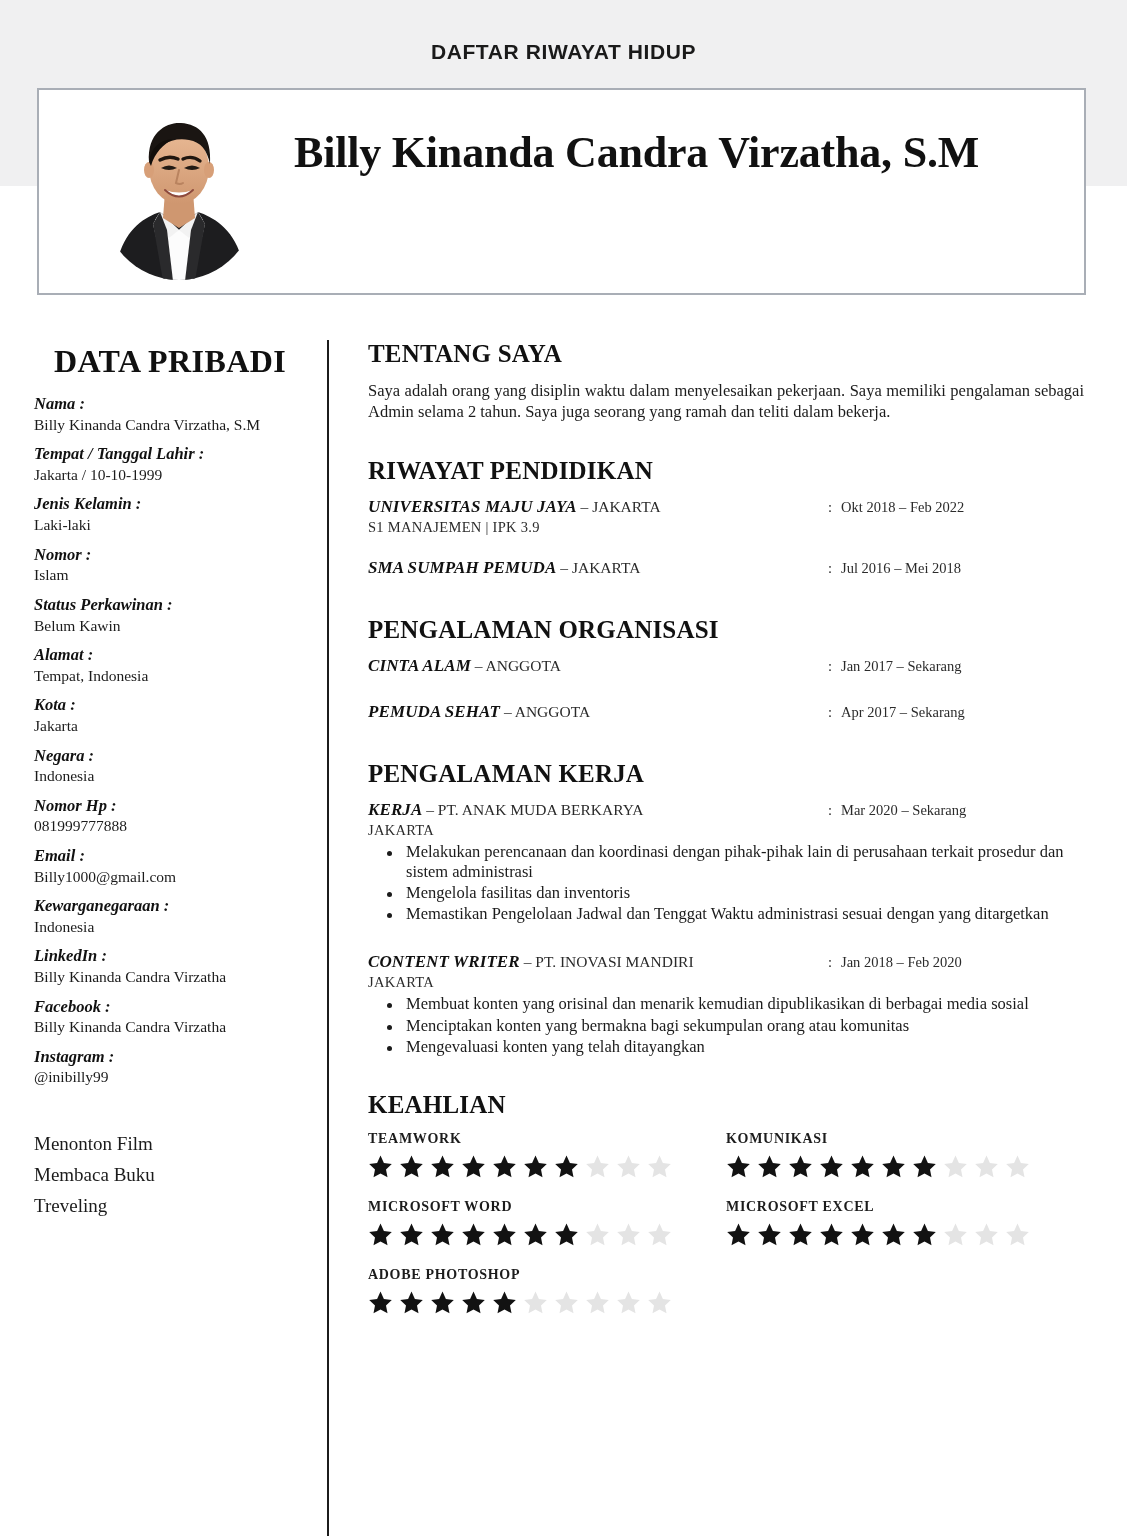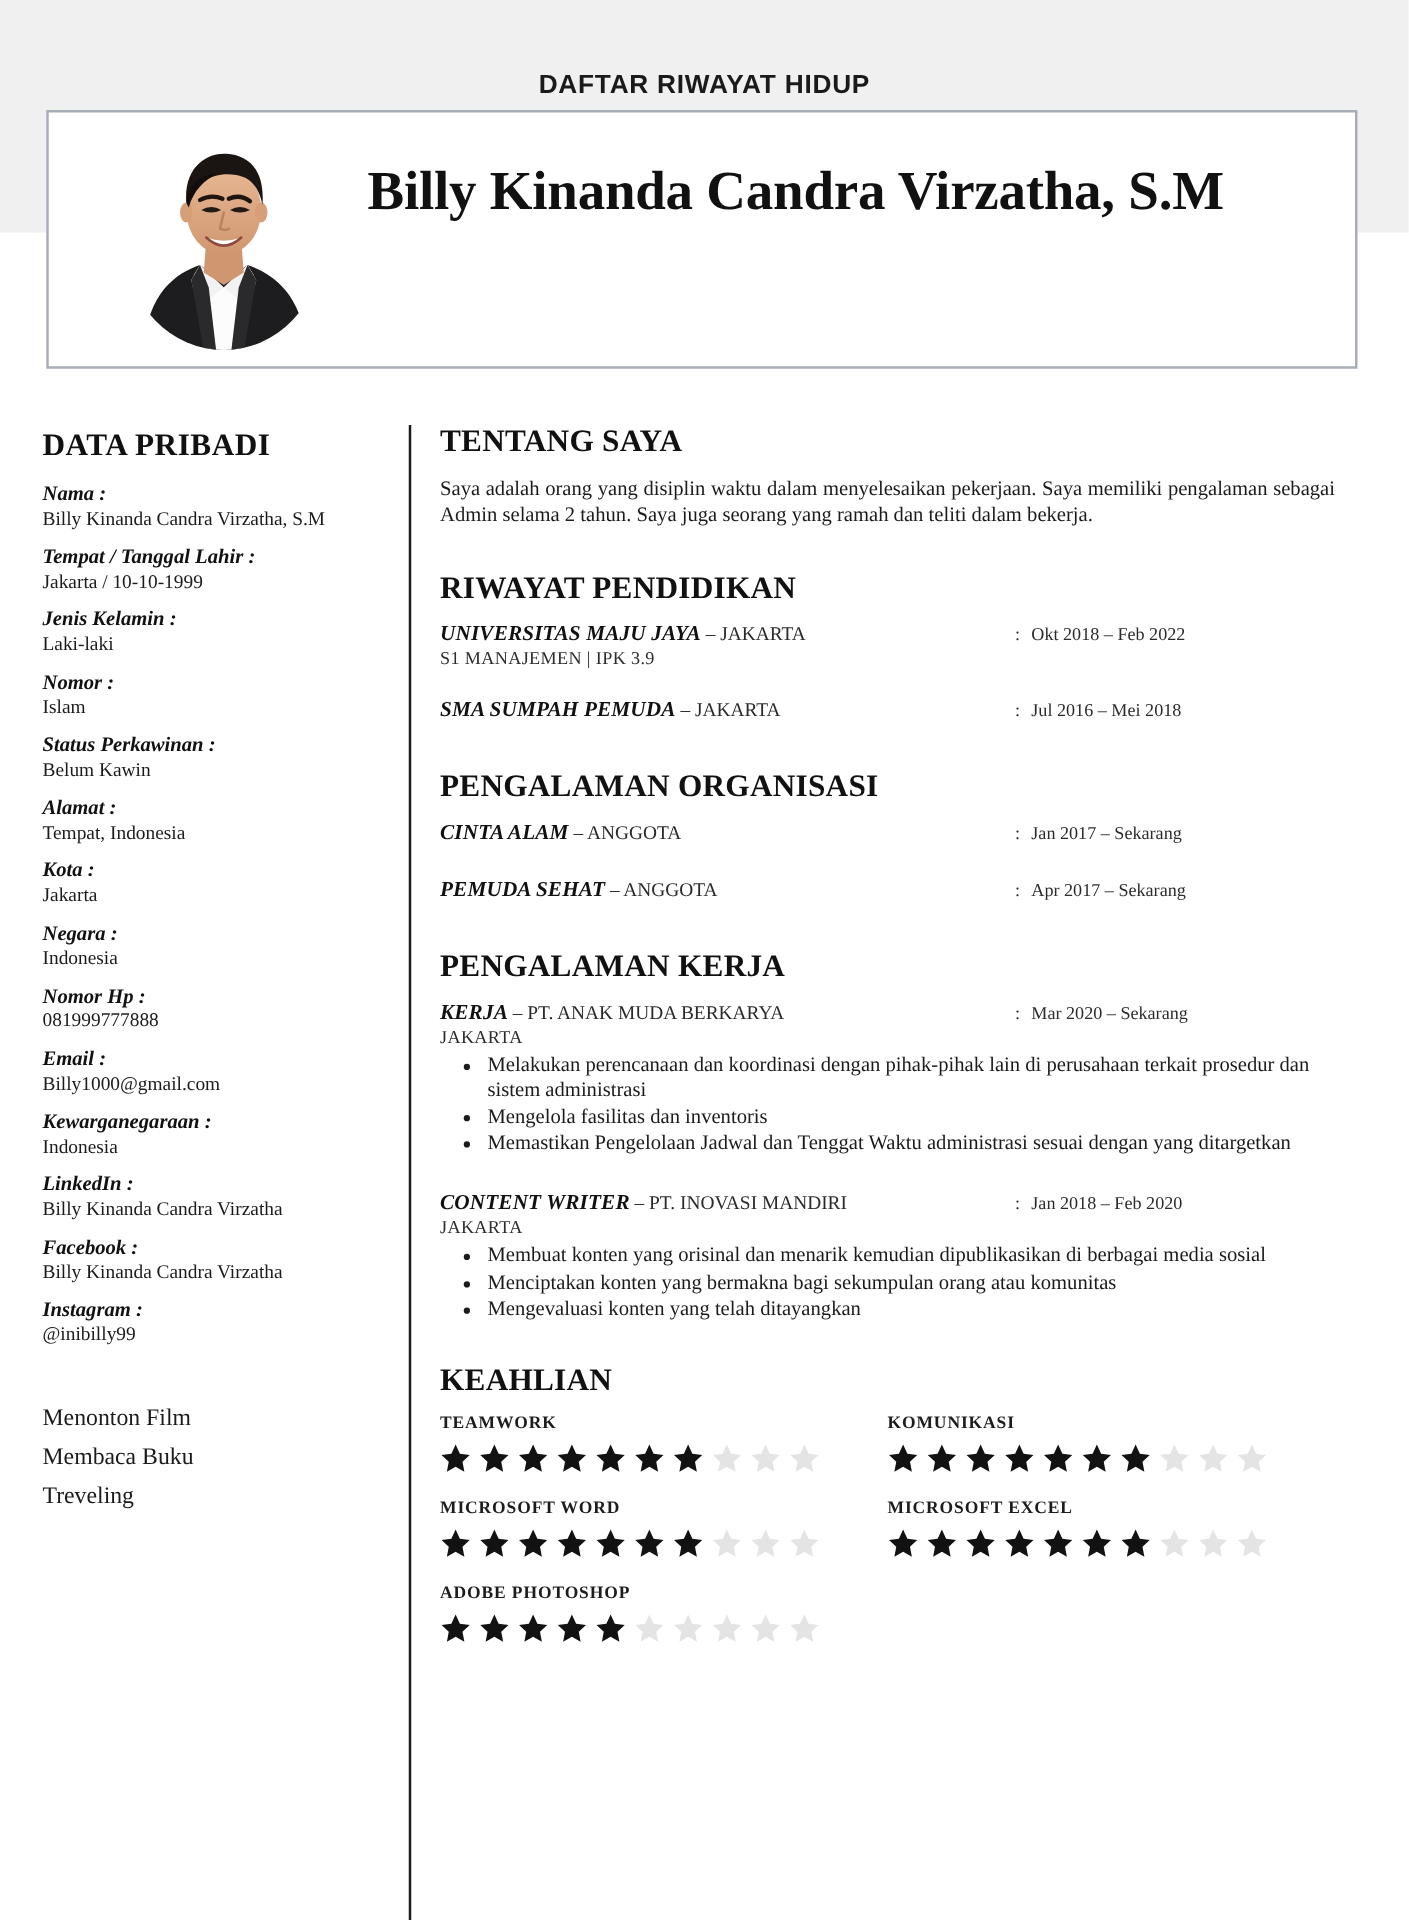--- a/index.html
+++ b/index.html
@@ -19,21 +19,21 @@
   
   .header-band {
     position: absolute;
     left: 0; top: 0;
     width: 1127px;
     height: 186px;
     background: #f0f0f1;
   }
   .doc-title {
     position: absolute;
-    left: 0; top: 56px;
+    left: 0; top: 40px;
     width: 1127px;
     text-align: center;
     font-size: 21px;
     font-weight: bold;
     letter-spacing: 0.6px;
     color: #1a1a1a;
     font-family: "Liberation Sans", "DejaVu Sans", sans-serif;
   }
 
   
@@ -73,31 +73,32 @@
     height: 1196px;
     background: #1c1c1c;
   }
   .sidebar {
     position: absolute;
     left: 34px; top: 343px;
     width: 272px;
   }
   .main {
     position: absolute;
-    left: 352px; top: 340px;
+    left: 368px; top: 340px;
     width: 722px;
   }
 
   
   .side-h {
-    font-size: 25px;
+    font-size: 32px;
     font-weight: bold;
     letter-spacing: 0.4px;
     margin: 0 0 14px 0;
     color: #111;
+    text-align: center;
   }
   .field { margin-bottom: 10px; }
   .field-label {
     font-size: 16.5px;
     font-weight: bold;
     font-style: italic;
     color: #111;
     line-height: 1.25;
   }
   .field-value {

